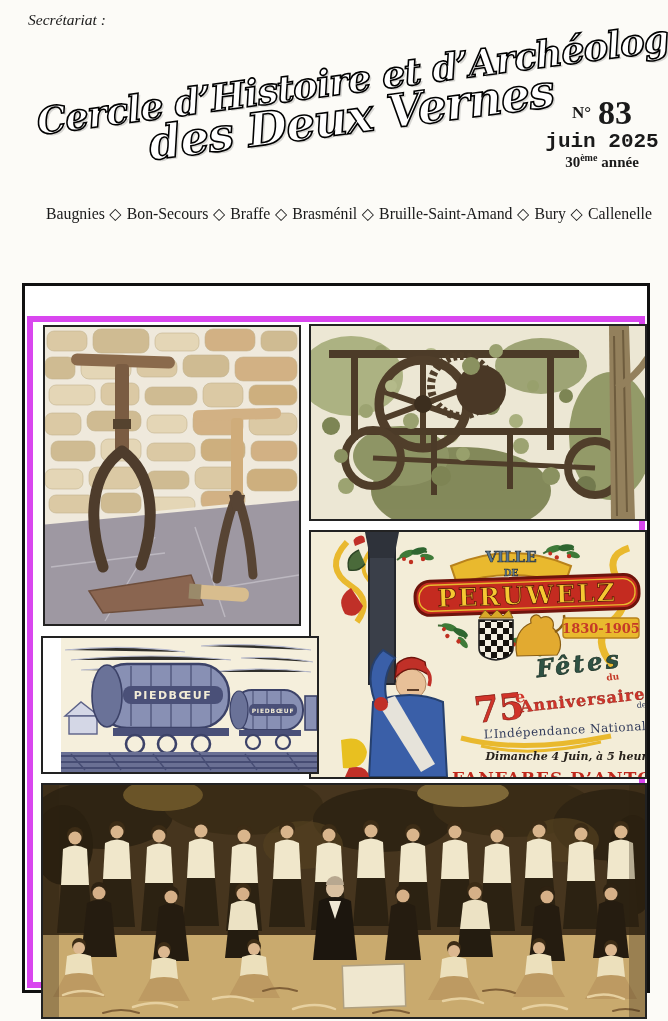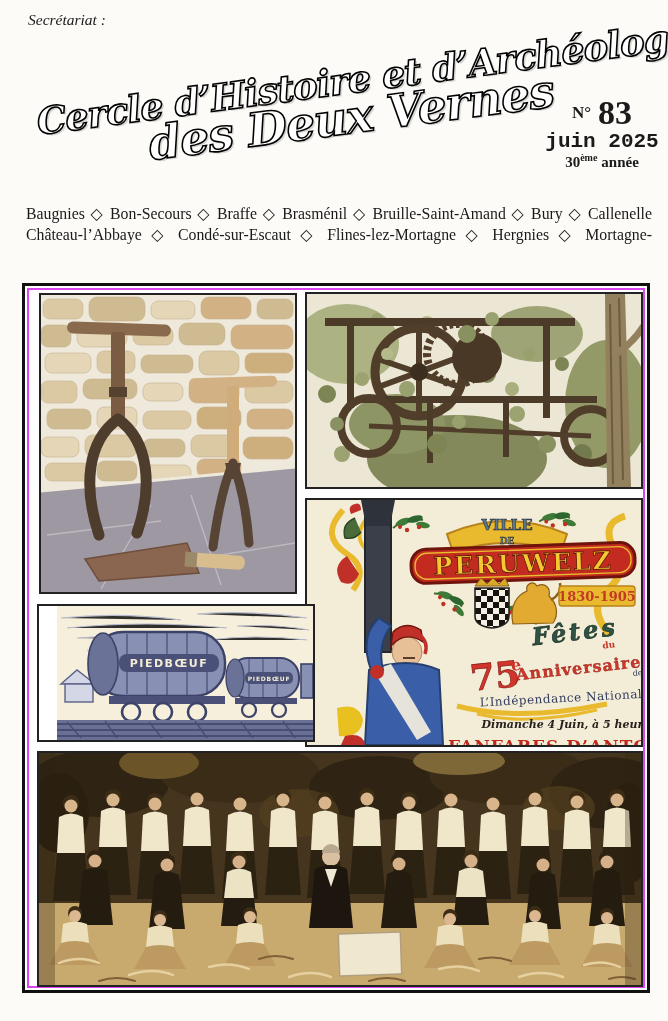--- a/index.html
+++ b/index.html
@@ -21,24 +21,24 @@
   .masthead .l2{font-size:46px;text-align:center;margin-top:-12px;letter-spacing:-1px;}
   .issue{position:absolute;right:4px;top:94px;width:124px;text-align:center;font-weight:bold;}
   .issue .no{font-size:17px;margin-right:7px;vertical-align:6px;}
   .issue .num{font-size:34px;}
   .issue .date{font-size:21px;margin-top:-2px;font-family:Liberation Mono, monospace;}
   .issue .yr{font-size:15px;margin-top:-1px;text-align:center;}
   .issue .yr sup{font-size:10px;}
   .issue .yr .w{margin-left:4px;}
   
   .localities{position:absolute;left:26px;top:203px;width:626px;font-size:15.8px;line-height:21px;}
-  .localities .line{text-align:justify;text-align-last:justify;white-space:normal;}
+  .localities .line{text-align:justify;text-align-last:justify;white-space:normal;margin-left:20px;}
   
   .frame{position:absolute;left:22px;top:283px;width:622px;height:704px;border:3px solid #101010;background:#fff;}
-  .frame-inner{position:absolute;inset:2px;border:2px solid #d946ef;}
+  .frame-inner{position:absolute;inset:2px;border:6px solid #d946ef;margin-top:28px;}
   .photo{position:absolute;border:2px solid #222;background:#fff;}
   .photo svg{display:block;}
   .ph-tools{left:10px;top:3px;width:254px;height:297px;}
   .ph-mach{left:276px;top:2px;width:334px;height:193px;}
   .ph-poster{left:276px;top:208px;width:334px;height:245px;}
   .ph-train{left:8px;top:314px;width:256px;height:134px;padding-left:18px;}
   .ph-group{left:8px;top:461px;width:602px;height:232px;}
 </style>
 </head>
 <body>
@@ -57,21 +57,20 @@
     <span class="no">N°</span><span class="num">83</span>
   </div>
   <div class="date">juin 2025</div>
   <div class="yr">
     <span>30</span><sup>ème</sup><span class="w">année</span>
   </div>
 </div>
 
 <div class="localities">
   <div class="line">Baugnies ◇ Bon-Secours ◇ Braffe ◇ Brasménil ◇ Bruille-Saint-Amand ◇ Bury ◇ Callenelle</div>
-  <div class="line">Château-l’Abbaye ◇ Condé-sur-Escaut ◇ Flines-lez-Mortagne ◇ Hergnies ◇ Mortagne-</div>
 </div>
 
 <div class="frame">
  <div class="frame-inner">
 
   <div class="photo ph-tools">
    <svg width="254" height="297" viewBox="0 0 254 297">
     <rect width="254" height="297" fill="#efe9dc"></rect>
     <g stroke="#c3b48e" stroke-width="0.6">
       <rect x="2" y="4" width="40" height="20" rx="7" fill="#dbc9a4"></rect>

